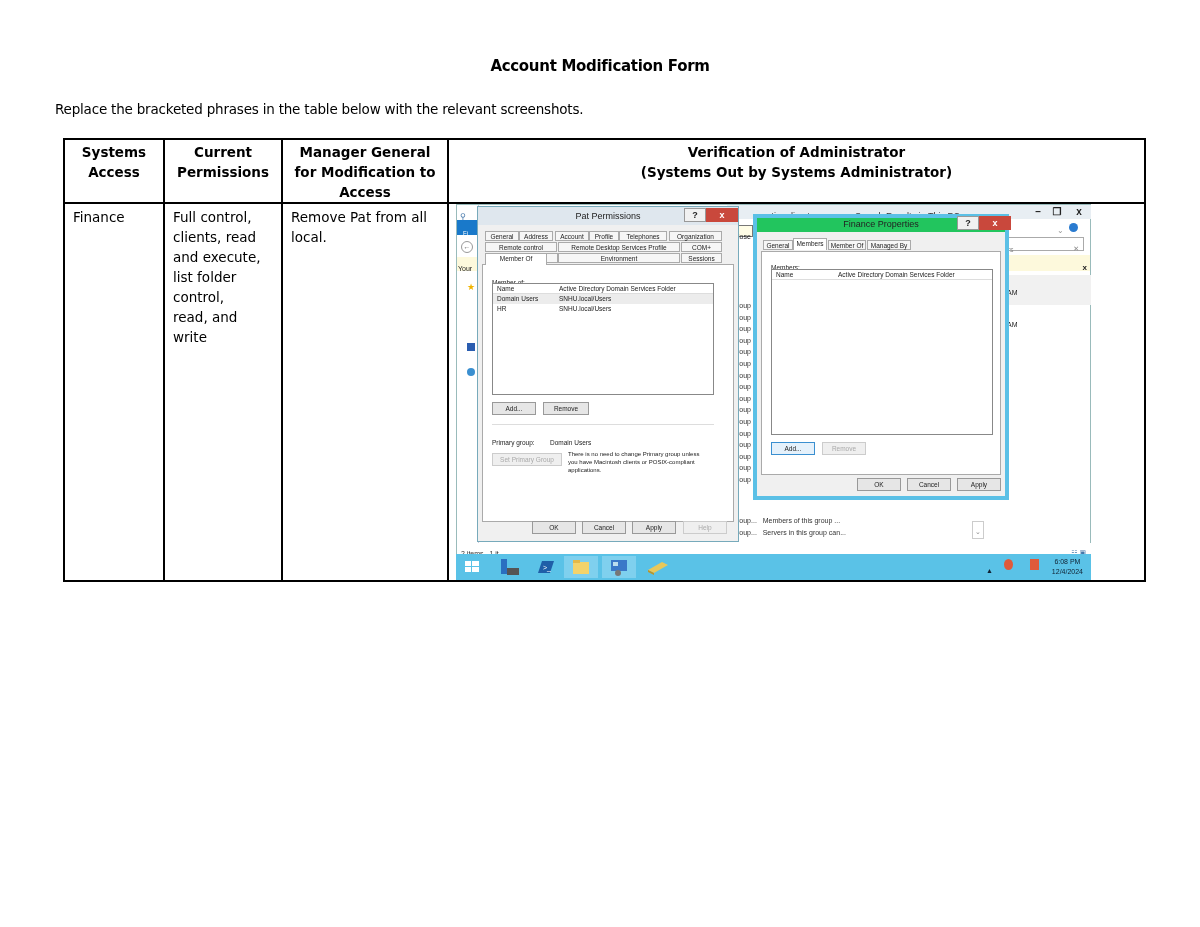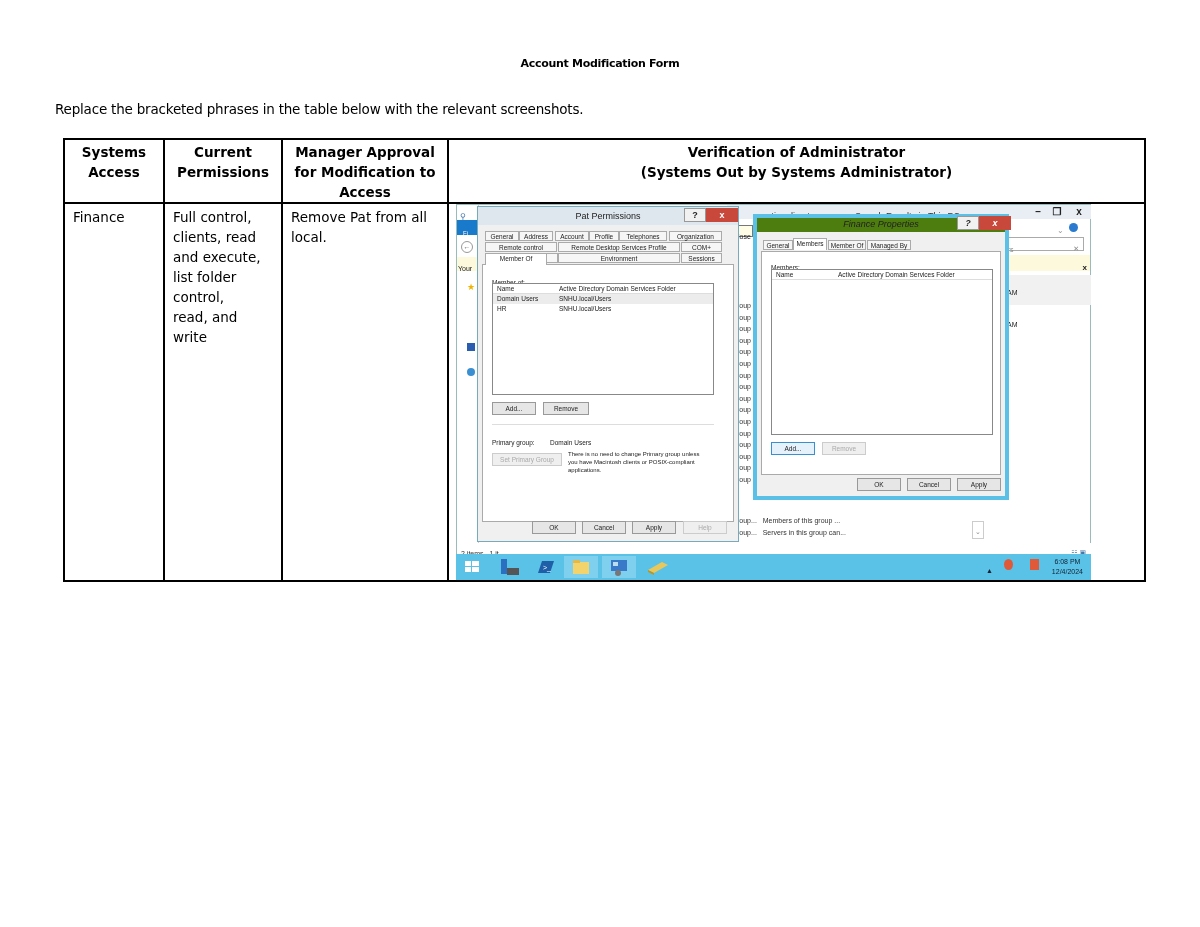--- a/index.html
+++ b/index.html
@@ -1,19 +1,19 @@
 <!DOCTYPE html>
 <html><head>
 <meta charset="utf-8">
 <style>
   * { box-sizing: border-box; margin: 0; padding: 0; }
   body { width: 1200px; height: 927px; background: #ffffff; position: relative; overflow: hidden;
          font-family: "Liberation Sans", sans-serif; color: #000; }
   .doc-title { position: absolute; top: 57px; left: 0; width: 1200px; text-align: center;
-               font-size: 11px; font-weight: bold; font-family: "DejaVu Sans", sans-serif; letter-spacing: -0.3px; }
+               font-size: 15px; font-weight: bold; font-family: "DejaVu Sans", sans-serif; letter-spacing: -0.3px; }
   .instructions { position: absolute; top: 101px; left: 55px; font-size: 13.5px; font-family: "DejaVu Sans", sans-serif; letter-spacing: -0.2px; }
   table.form { position: absolute; top: 138px; left: 63px; width: 1083px; border-collapse: collapse;
                font-family: "DejaVu Sans", sans-serif; font-size: 13.5px; }
   table.form th, table.form td { border: 2px solid #000; vertical-align: top; }
   table.form th { font-weight: bold; text-align: center; line-height: 20px; padding: 2px 4px 0 4px; height: 62px; }
   table.form td { line-height: 20px; padding: 3px 8px; height: 378px; }
   .c1 { width: 100px; } .c2 { width: 118px; } .c3 { width: 166px; }
   td.shot { padding: 0 !important; position: relative; }
 
   
@@ -65,21 +65,21 @@
       <tr>
     <th class="c1">
       <div>Systems</div>
       <div>Access</div>
     </th>
     <th class="c2">
       <div>Current</div>
       <div>Permissions</div>
     </th>
     <th class="c3">
-      <div>Manager Approval</div>
+      <div>Manager General</div>
       <div>for Modification to</div>
       <div>Access</div>
     </th>
     <th>
       <div>Verification of Administrator</div>
       <div>(Systems Out by Systems Administrator)</div>
     </th>
   </tr>
   <tr>
     <td>Finance</td>
@@ -206,21 +206,21 @@
             <div>you have Macintosh clients or POSIX-compliant</div>
             <div>applications.</div>
           </div>
           <div class="btn" style="left:54px;top:314px;width:44px;">OK</div>
           <div class="btn" style="left:104px;top:314px;width:44px;">Cancel</div>
           <div class="btn" style="left:154px;top:314px;width:44px;">Apply</div>
           <div class="btn disabled" style="left:205px;top:314px;width:44px;">Help</div>
         </div>
 
         <div class="dialog" style="left:297px;top:10px;width:256px;height:286px;border:4px solid #5bc0e6;">
-          <div class="dlg-title" style="background:#4d7c0f;height:14px;line-height:12px;font-style:italic;">
+          <div class="dlg-title" style="background:#22c55e;height:14px;line-height:12px;">
             <span>Finance Properties</span>
             <span class="dlg-help" style="left:200px;top:-2px;">?</span>
             <span class="dlg-close" style="left:222px;top:-2px;">x</span>
           </div>
           <div class="tab" style="left:6px;top:22px;width:30px;">General</div>
           <div class="tab" style="left:71px;top:22px;width:38px;">Member Of</div>
           <div class="tab" style="left:110px;top:22px;width:44px;">Managed By</div>
           <div class="panel" style="left:4px;top:33px;width:240px;height:224px;"></div>
           <div class="tab active" style="left:36px;top:20px;width:34px;z-index:2;">Members</div>
           <div class="lbl" style="left:14px;top:40px;">Members:</div>

